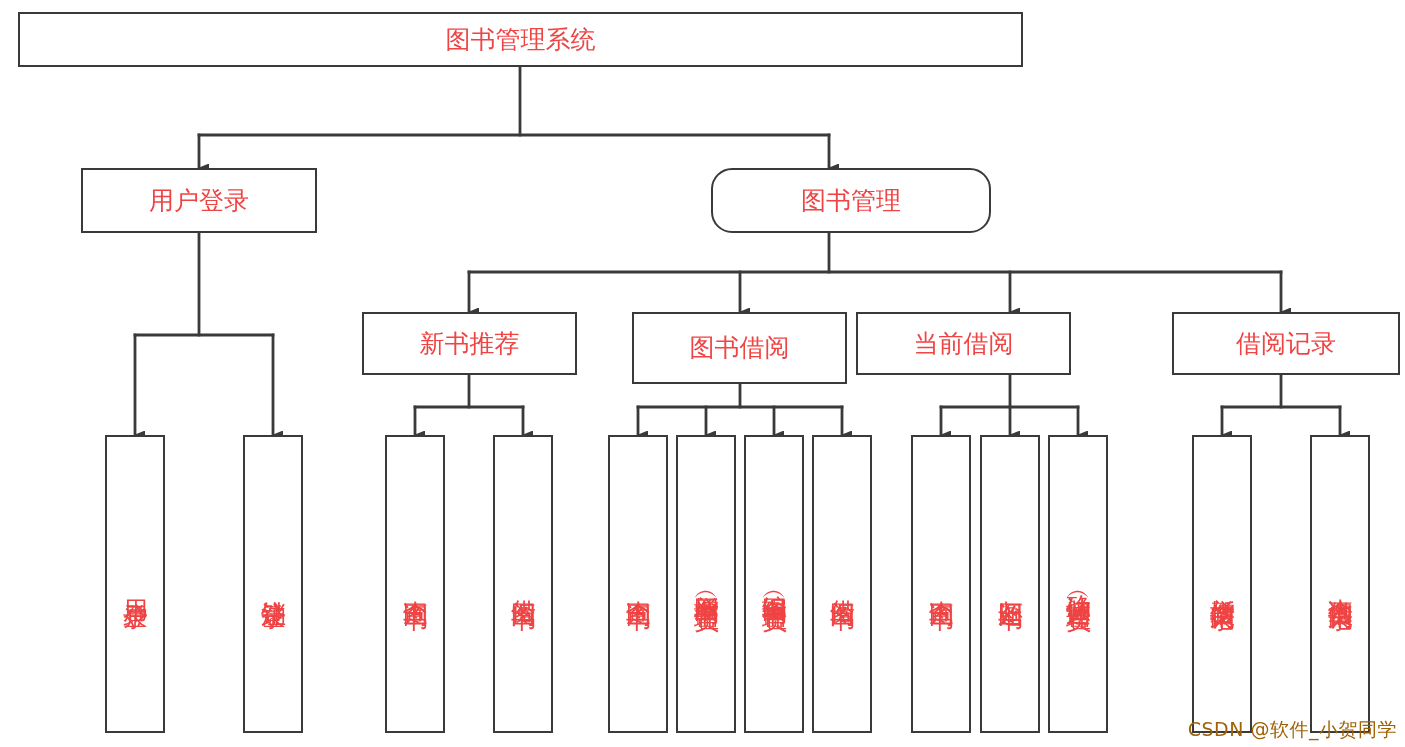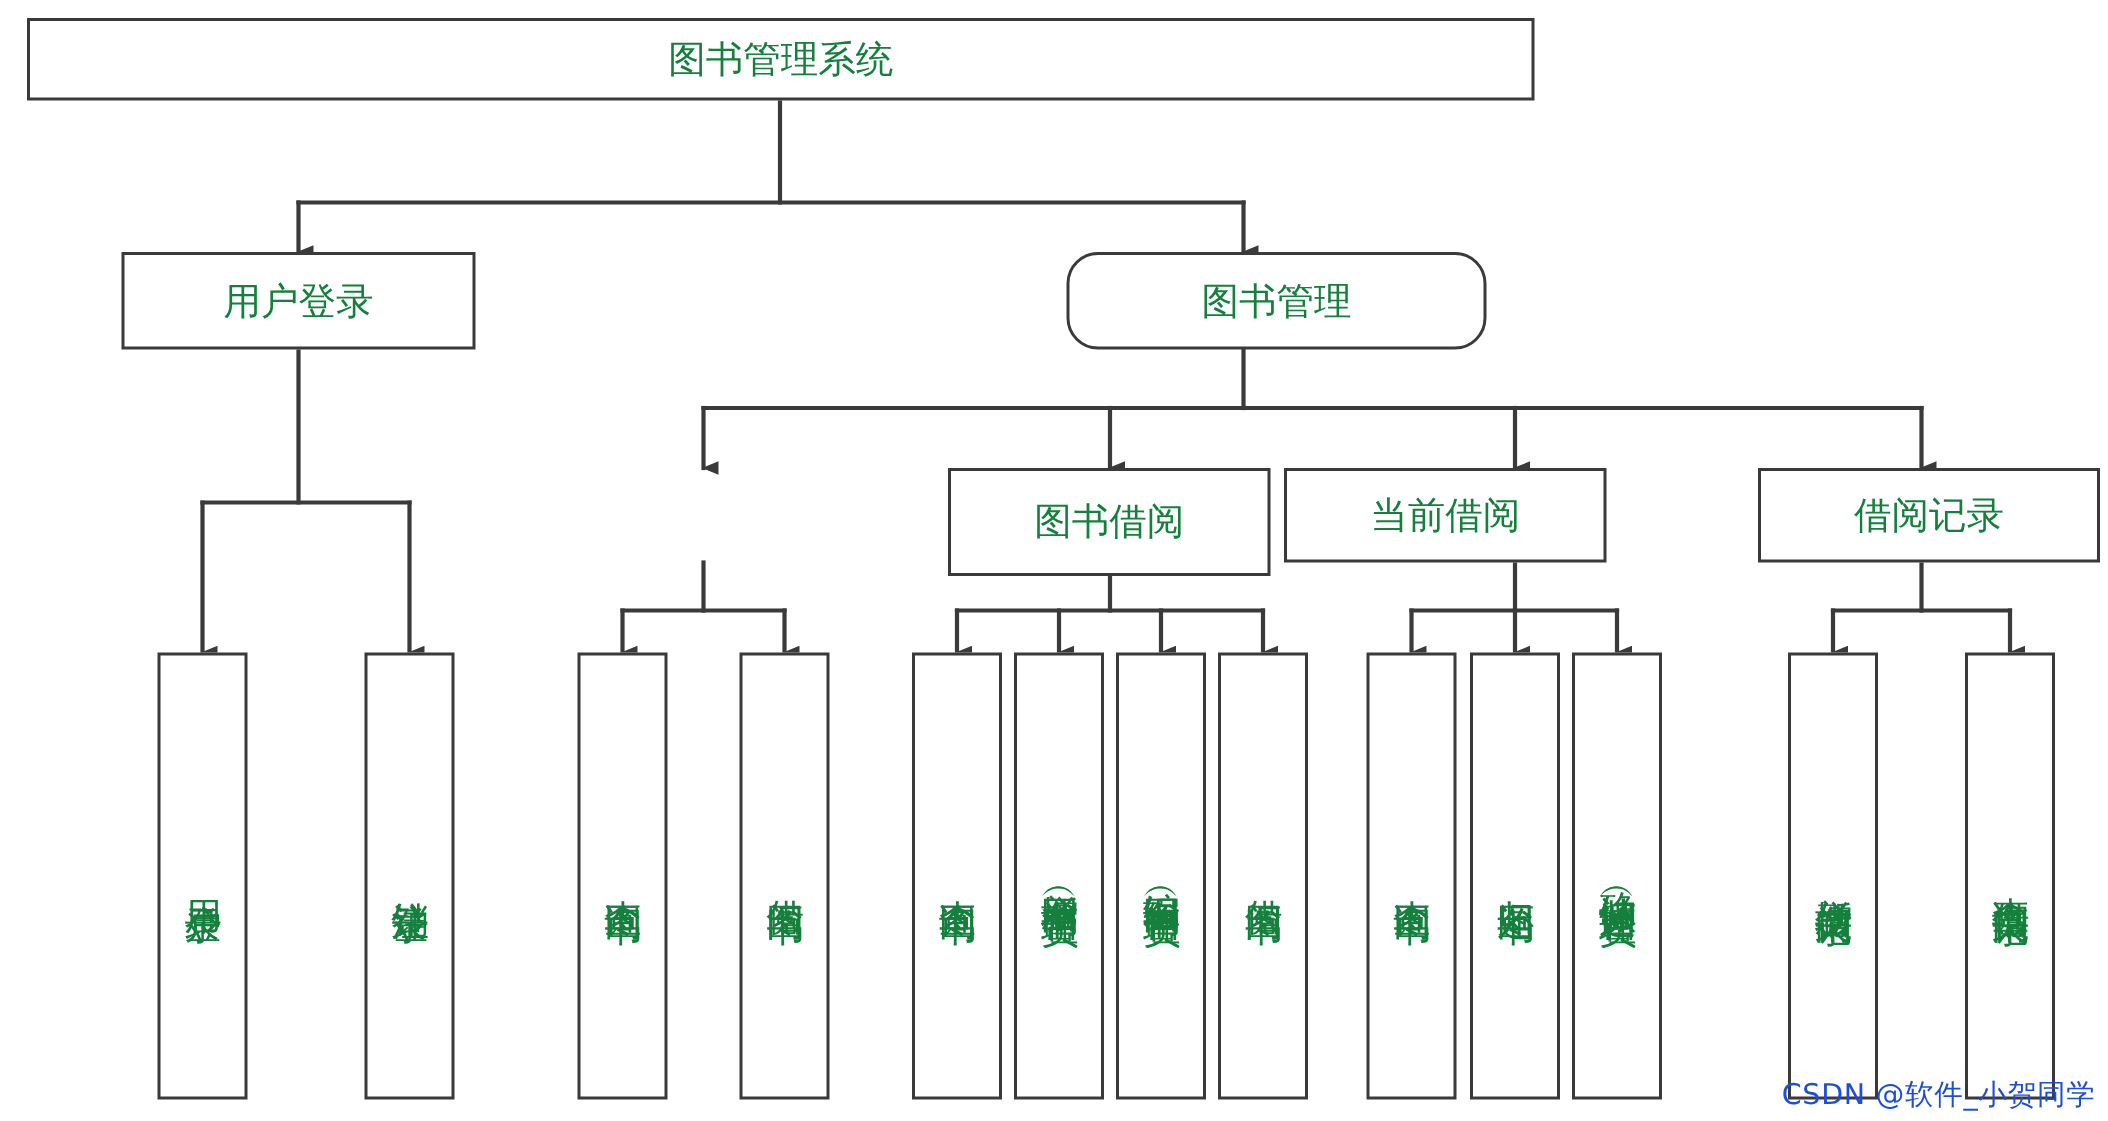--- a/index.html
+++ b/index.html
@@ -26,21 +26,21 @@
     height: 747px;
   }
   .node {
     position: absolute;
     box-sizing: border-box;
     background: #ffffff;
     border: 2.5px solid #3a3a3a;
     display: flex;
     align-items: center;
     justify-content: center;
-    color: #15803d;
+    color: #ef4444;
     line-height: 1.12;
     text-align: center;
   }
   .node.horizontal {
     font-size: 25px;
   }
   .node.vertical {
     writing-mode: vertical-rl;
     text-orientation: upright;
     font-size: 25px;
@@ -53,21 +53,21 @@
     white-space: pre-wrap;
   }
   .node.vertical .node-label {
     white-space: normal;
   }
   #watermark {
     position: absolute;
     right: 8px;
     bottom: 4px;
     font-size: 19px;
-    color: #1d4ed8;
+    color: #a16207;
     letter-spacing: 0.5px;
     user-select: none;
     pointer-events: none;
     font-family: "DejaVu Sans", "Liberation Sans", sans-serif;
   }
 </style>
 </head>
 <body>
 
 <div id="diagram-root">
@@ -127,20 +127,23 @@
   </div>
 
   <div class="node horizontal" style="left:81px; top:168px; width:236px; height:65px;">
     <span class="node-label">用户登录</span>
   </div>
 
   <div class="node horizontal" style="left:711px; top:168px; width:280px; height:65px;border-radius:21px;">
     <span class="node-label">图书管理</span>
   </div>
 
+  <div class="node horizontal" style="left:362px; top:312px; width:215px; height:63px;">
+    <span class="node-label">新书推荐</span>
+  </div>
 
   <div class="node horizontal" style="left:632px; top:312px; width:215px; height:72px;">
     <span class="node-label">图书借阅</span>
   </div>
 
   <div class="node horizontal" style="left:856px; top:312px; width:215px; height:63px;">
     <span class="node-label">当前借阅</span>
   </div>
 
   <div class="node horizontal" style="left:1172px; top:312px; width:228px; height:63px;">

